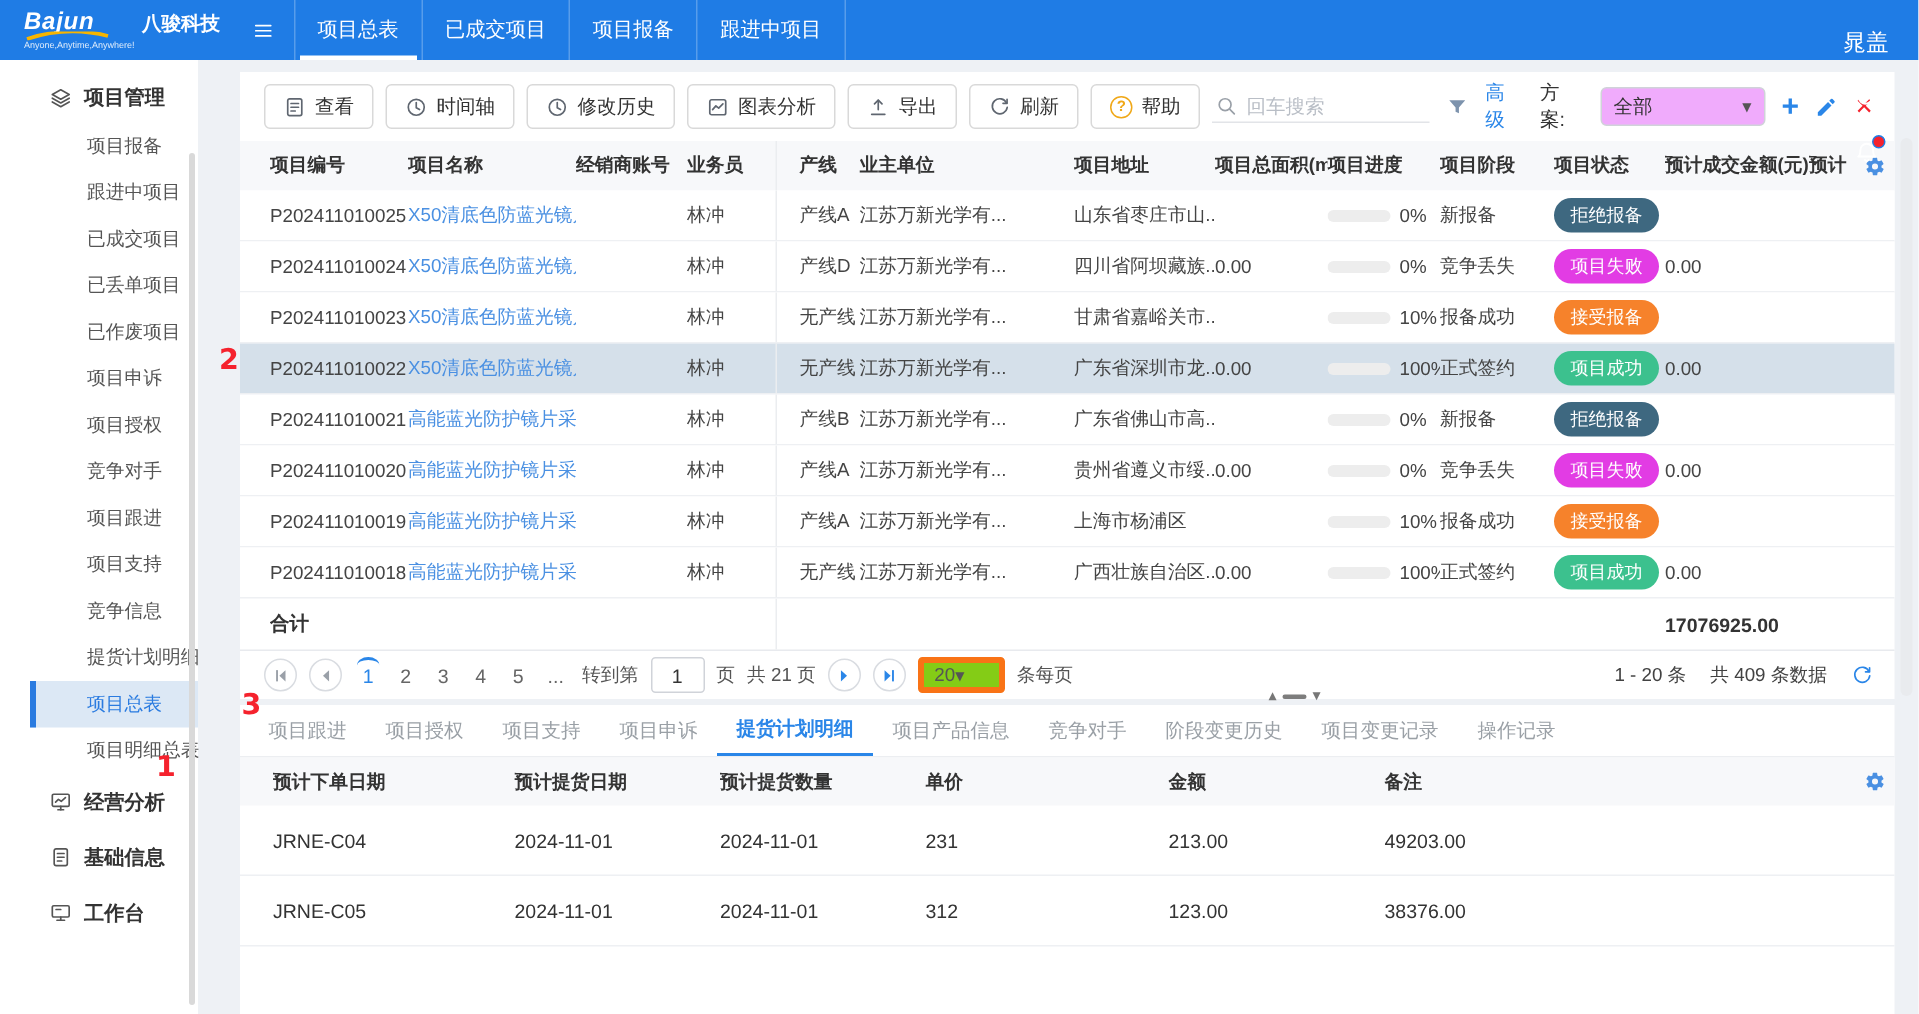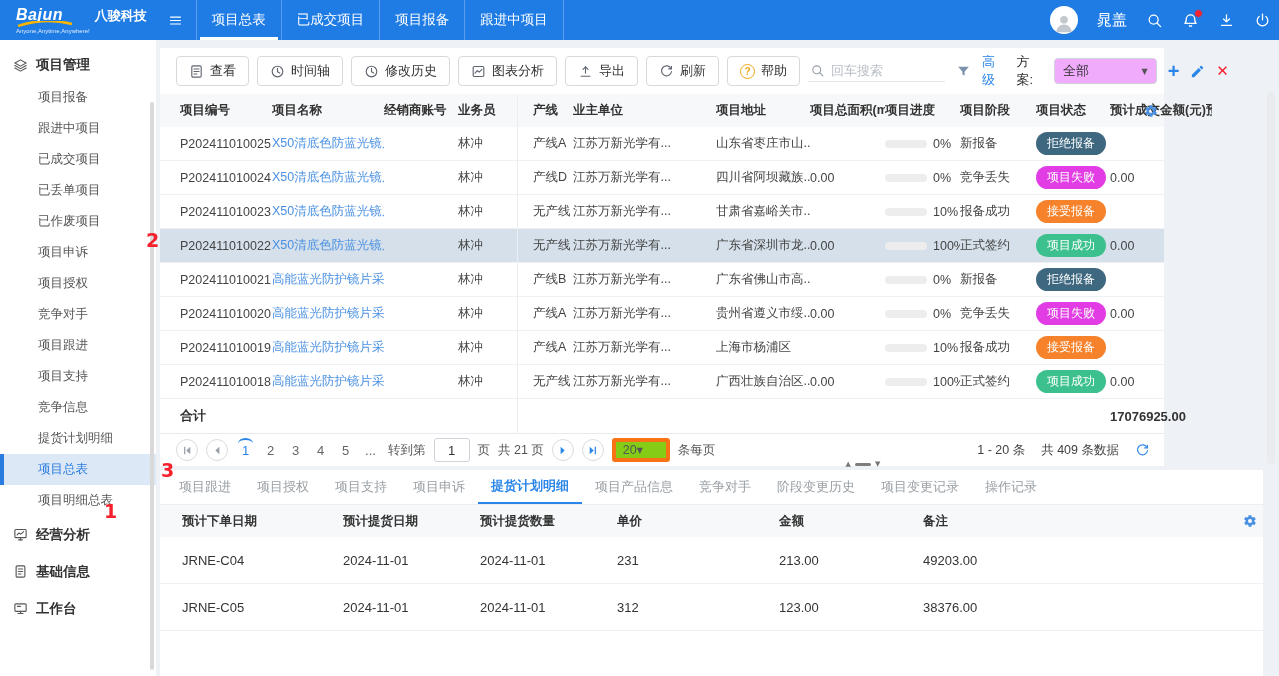--- a/index.html
+++ b/index.html
@@ -12,40 +12,40 @@
   .logo-stack { display:flex; flex-direction:column; line-height:1; }
   .logo-main { font-style:italic; font-weight:800; font-size:16px; letter-spacing:.5px; }
   .logo-swoosh { margin-top:-2px; }
   .logo-tagline { font-size:6px; opacity:.85; margin-top:1px; white-space:nowrap; }
   .logo-cn { font-weight:700; font-size:13px; margin-top:-8px; }
   .burger { display:flex; align-items:center; padding:0 13px; cursor:pointer; font-size:15px; }
   .nav-tabs { display:flex; align-items:stretch; }
   .nav-tab { display:flex; align-items:center; padding:0 15px; font-size:13.5px; position:relative; border-left:1px solid rgba(255,255,255,.25); cursor:pointer; white-space:nowrap; }
   .nav-tab:last-child { border-right:1px solid rgba(255,255,255,.25); }
   .nav-tab.active::after { content:""; position:absolute; left:3px; right:3px; bottom:0; height:3px; background:#fff; }
-  .nav-right { margin-left:auto; display:flex; align-items:center; gap:19px; padding-right:8px; }
+  .nav-right { margin-left:auto; display:flex; align-items:center; gap:19px; padding-right:20px;flex-direction:column; }
   .avatar { width:28px; height:28px; border-radius:50%; background:#fff; color:#c3c8cf; display:flex; align-items:flex-end; justify-content:center; overflow:hidden; cursor:pointer; }
   .avatar svg { width:22px; height:22px; }
   .nav-user { font-size:15px; cursor:pointer; }
   .nav-ic { position:relative; display:flex; cursor:pointer; }
   .nav-ic svg { width:17px; height:17px; }
   .bell-dot { position:absolute; top:-3px; right:-4px; width:9px; height:9px; border-radius:50%; background:#f5222d; border:1px solid #1f7ce5; }
 
   
-  .sidebar { position:absolute; left:0; top:40px; width:156px; height:636px; background:#fff; z-index:20; }
+  .sidebar { position:absolute; left:0; top:40px; width:132px; height:636px; background:#fff; z-index:20;padding-left:20px; }
   .side-scrollbar { position:absolute; right:2px; top:62px; bottom:6px; width:4px; background:#d9d9d9; border-radius:2px; }
   .side-section { height:34px; margin-top:8px; display:flex; align-items:center; gap:8px; padding-left:13px; font-weight:700; font-size:13.5px; color:#333; cursor:pointer; }
   .side-section .ic { color:#555; }
   .side-item { height:31px; display:flex; align-items:center; padding-left:38px; font-size:12.5px; color:#555; cursor:pointer; position:relative; white-space:nowrap; }
   .side-item.selected { background:#dce8f5; color:#2a7be0; }
   .side-item.selected::before { content:""; position:absolute; left:0; top:0; bottom:0; width:4px; background:#2a7be0; }
   .side-bottom .side-section { height:37px; margin-top:0; }
 
   
-  .top-panel { position:absolute; left:160px; top:48px; width:1004px; height:418px; background:#fff; z-index:10; }
+  .top-panel { position:absolute; left:160px; top:48px; width:1103px; height:418px; background:#fff; z-index:10; }
   .bottom-panel { position:absolute; left:160px; top:470px; width:1103px; height:206px; background:#fff; z-index:10; }
 
   
   .toolbar { height:46px; display:flex; align-items:center; padding:0 14px 0 16px; gap:8px; }
   .tb-btn { height:30px; display:inline-flex; align-items:center; gap:6px; padding:0 12px; border:1px solid #d9d9d9; border-radius:4px; background:#fff; font-size:13px; color:#333; cursor:pointer; white-space:nowrap; }
   .tb-btn .ic { color:#5f6670; }
   .help-ring { width:15px; height:15px; border:1.5px solid #f0a818; border-radius:50%; color:#f0a818; font-size:10px; font-weight:700; display:flex; align-items:center; justify-content:center; }
   .toolbar-right { margin-left:auto; display:flex; align-items:center; gap:11px; }
   .search-wrap { display:flex; align-items:center; gap:6px; border-bottom:1px solid #e2e4e8; padding:3px 2px; width:148px; color:#9aa0a8; }
   .search-wrap input { border:none; outline:none; font-size:13px; width:112px; color:#333; font-family:inherit; }

